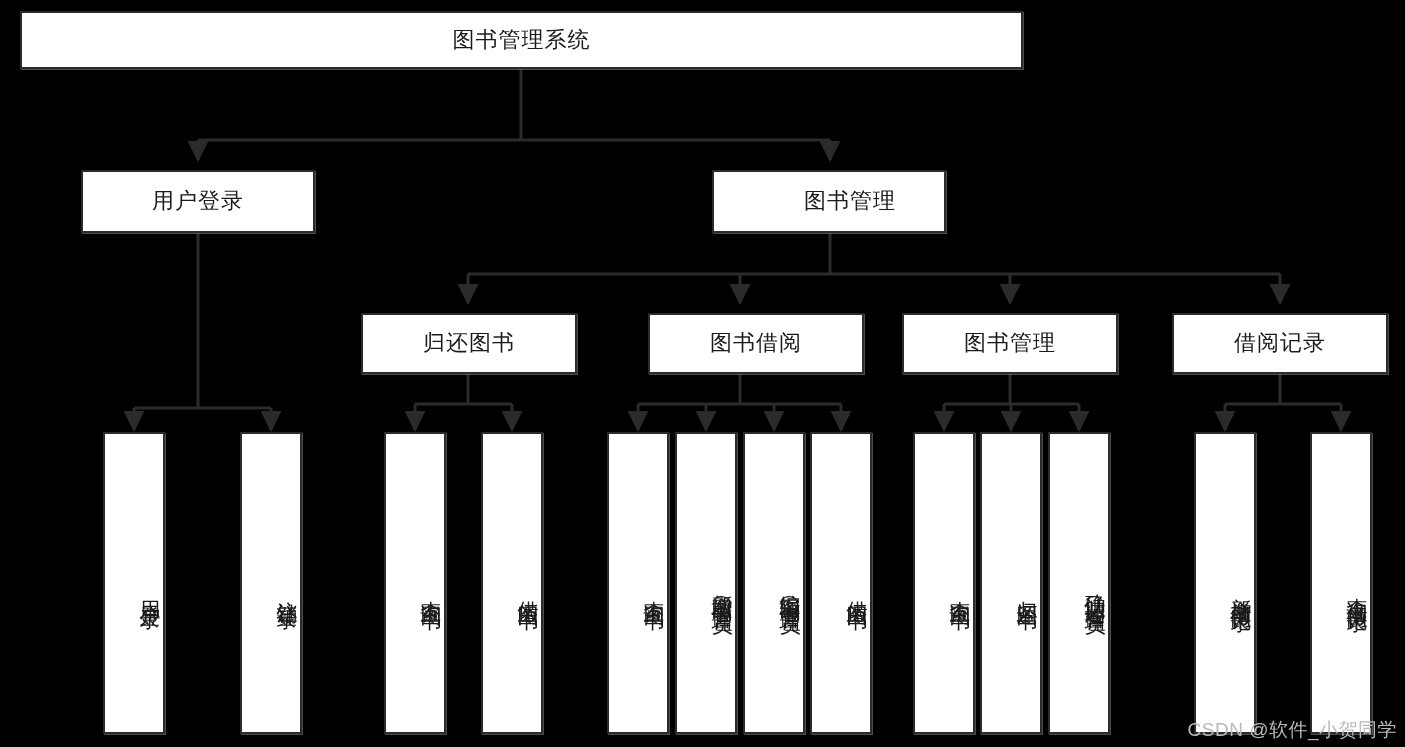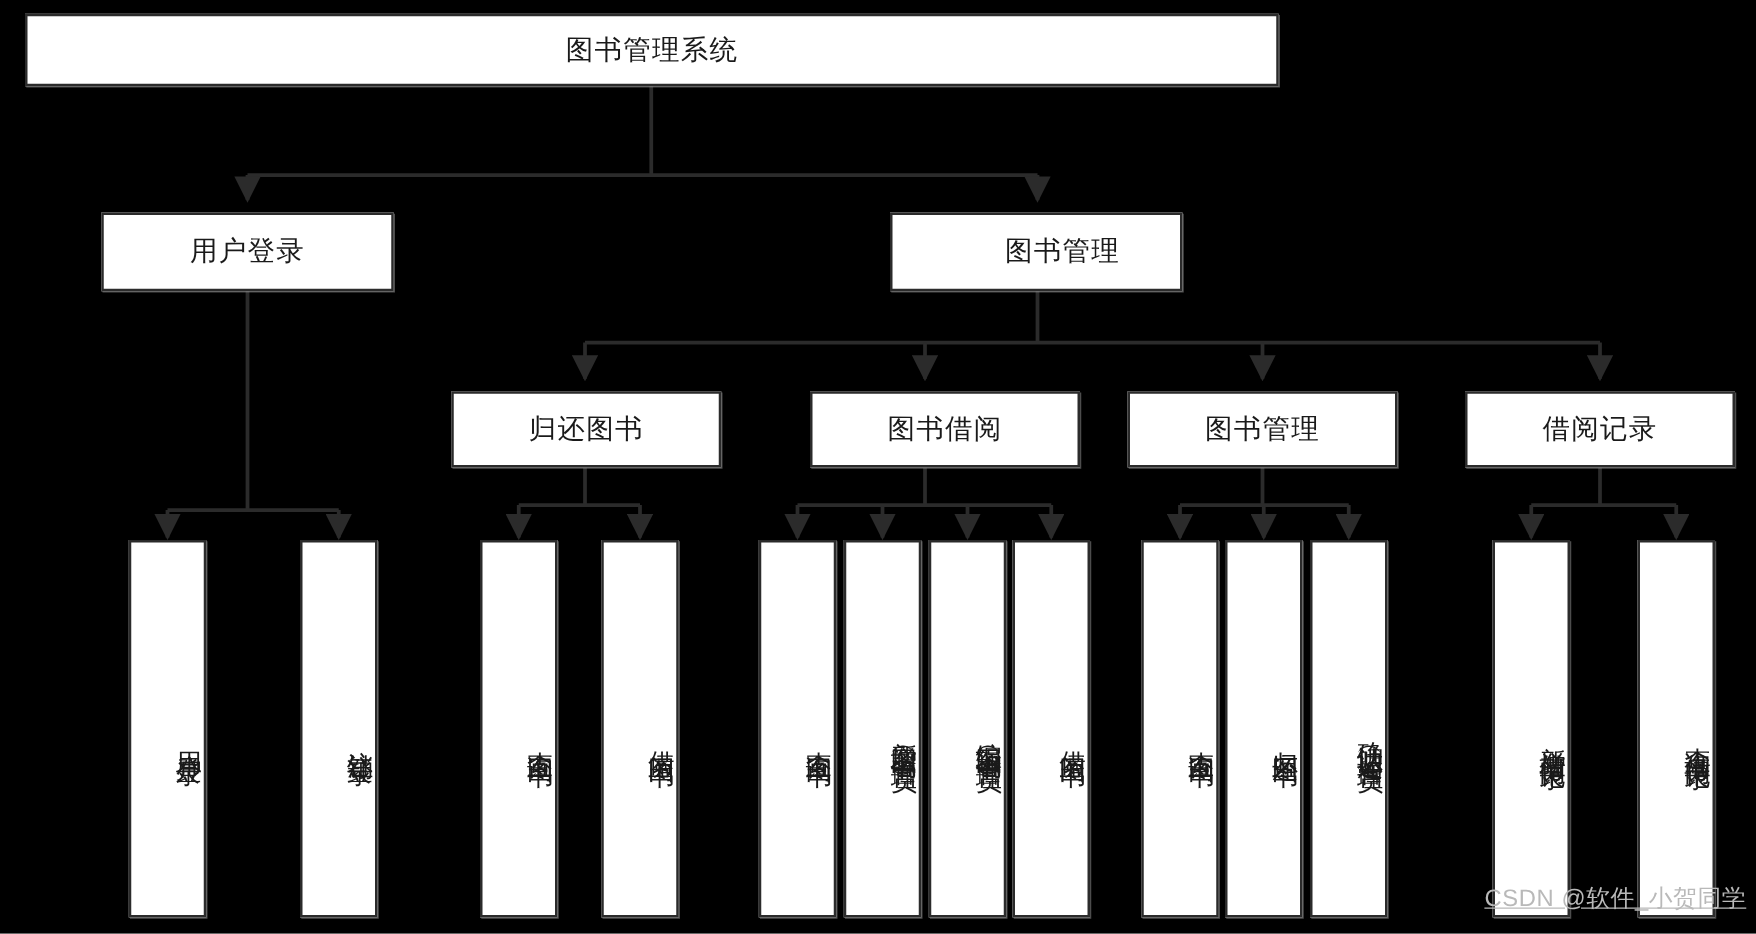--- a/index.html
+++ b/index.html
@@ -54,27 +54,26 @@
     white-space: nowrap;
   }
   .node.vert .vtext {
     writing-mode: vertical-rl;
     text-orientation: upright;
     display: block;
   }
   #watermark {
     position: absolute;
     right: 8px;
-    bottom: 15px;
+    bottom: 4px;
     font-size: 19px;
     color: #b9b9b9;
     letter-spacing: 0.5px;
     user-select: none;
     white-space: nowrap;
-    text-decoration: underline;
   }
 </style>
 </head>
 <body>
 
 <div id="diagram-root">
 
   <svg id="edge-layer" viewBox="0 0 1405 747" xmlns="http://www.w3.org/2000/svg">
     <defs>
       <marker id="arrow" viewBox="0 0 10 10" refX="9" refY="5" markerWidth="7" markerHeight="7" orient="auto-start-reverse">

